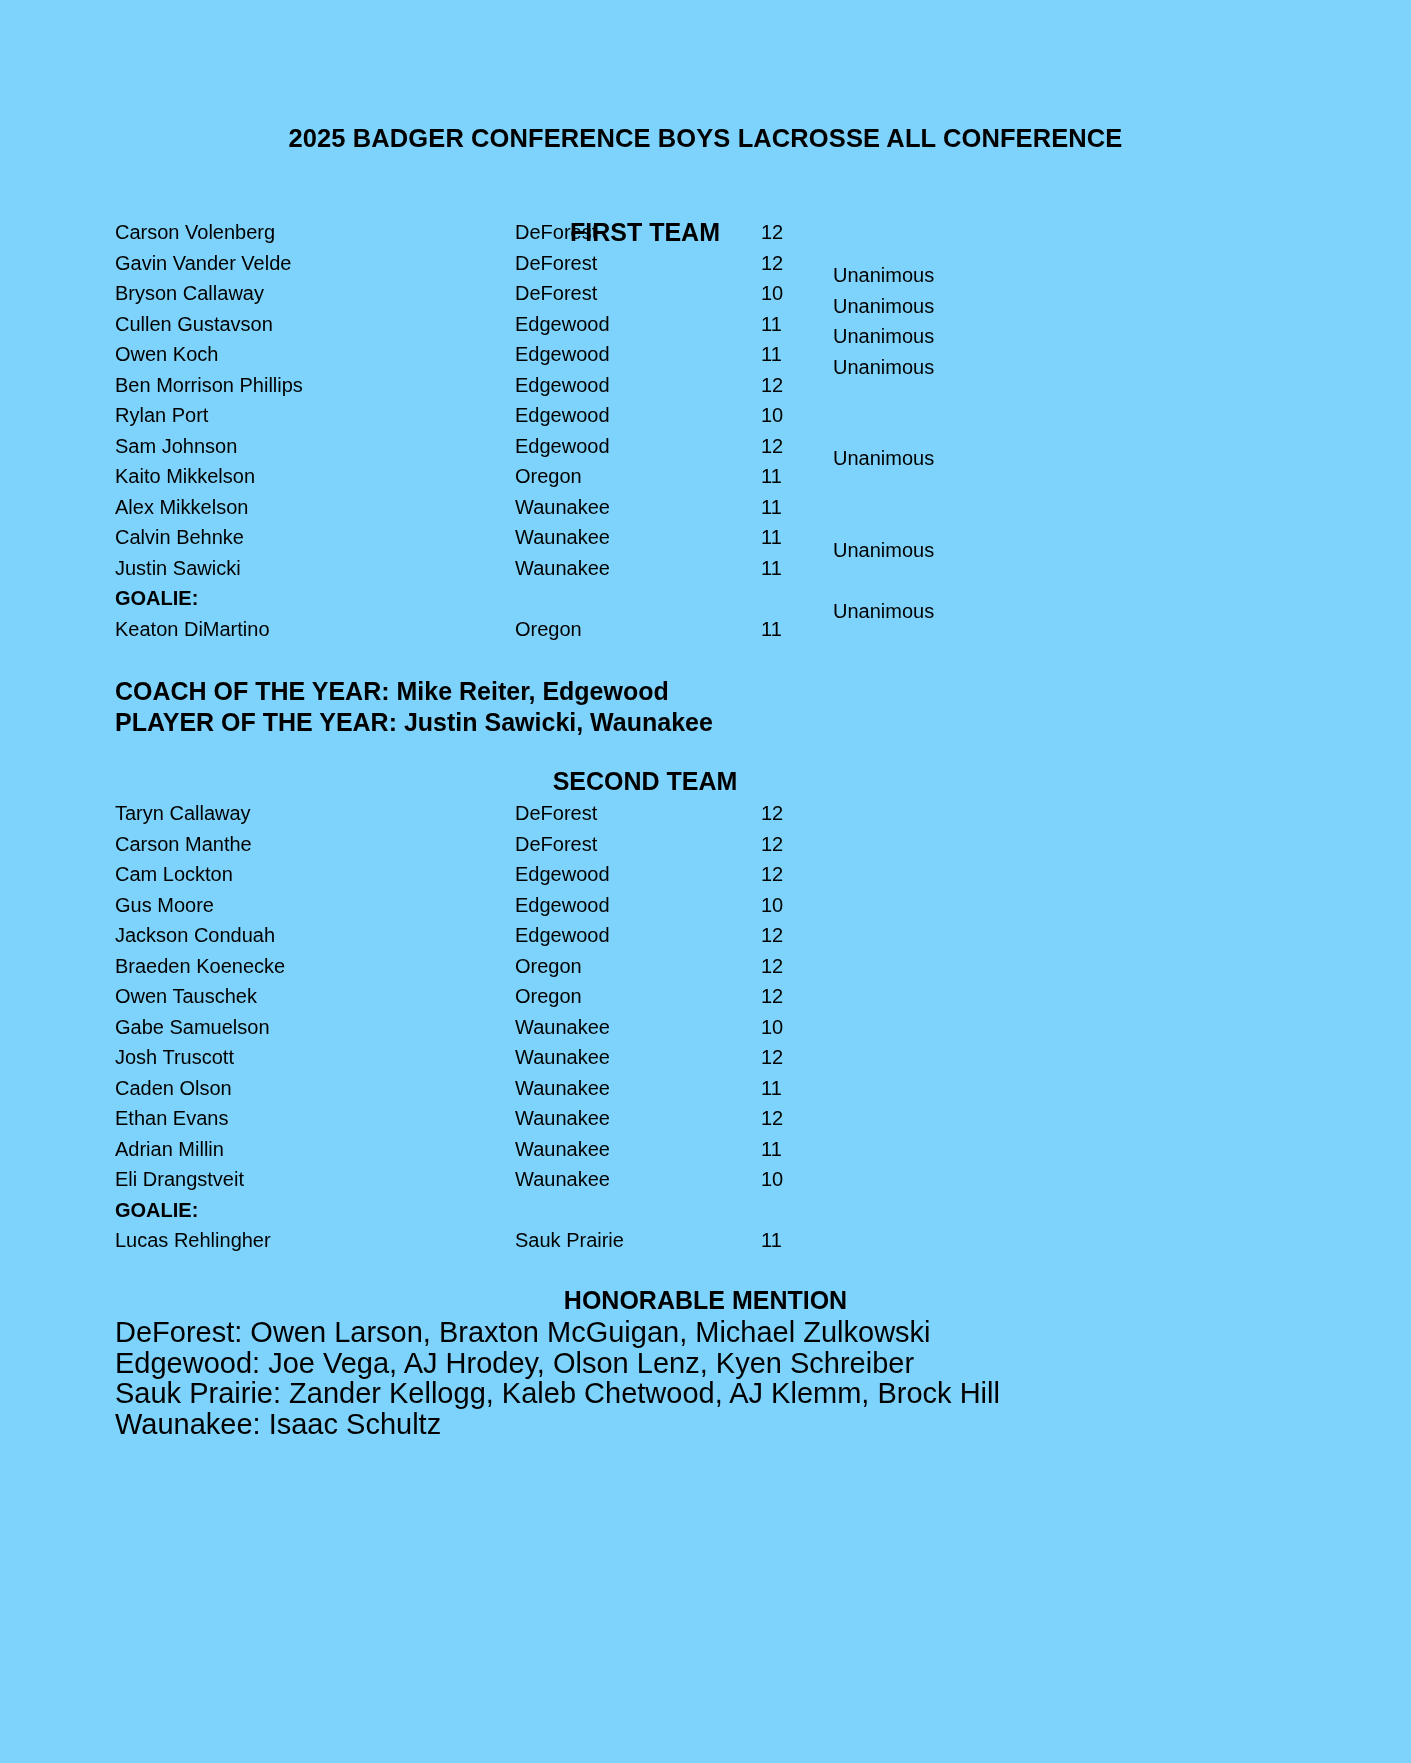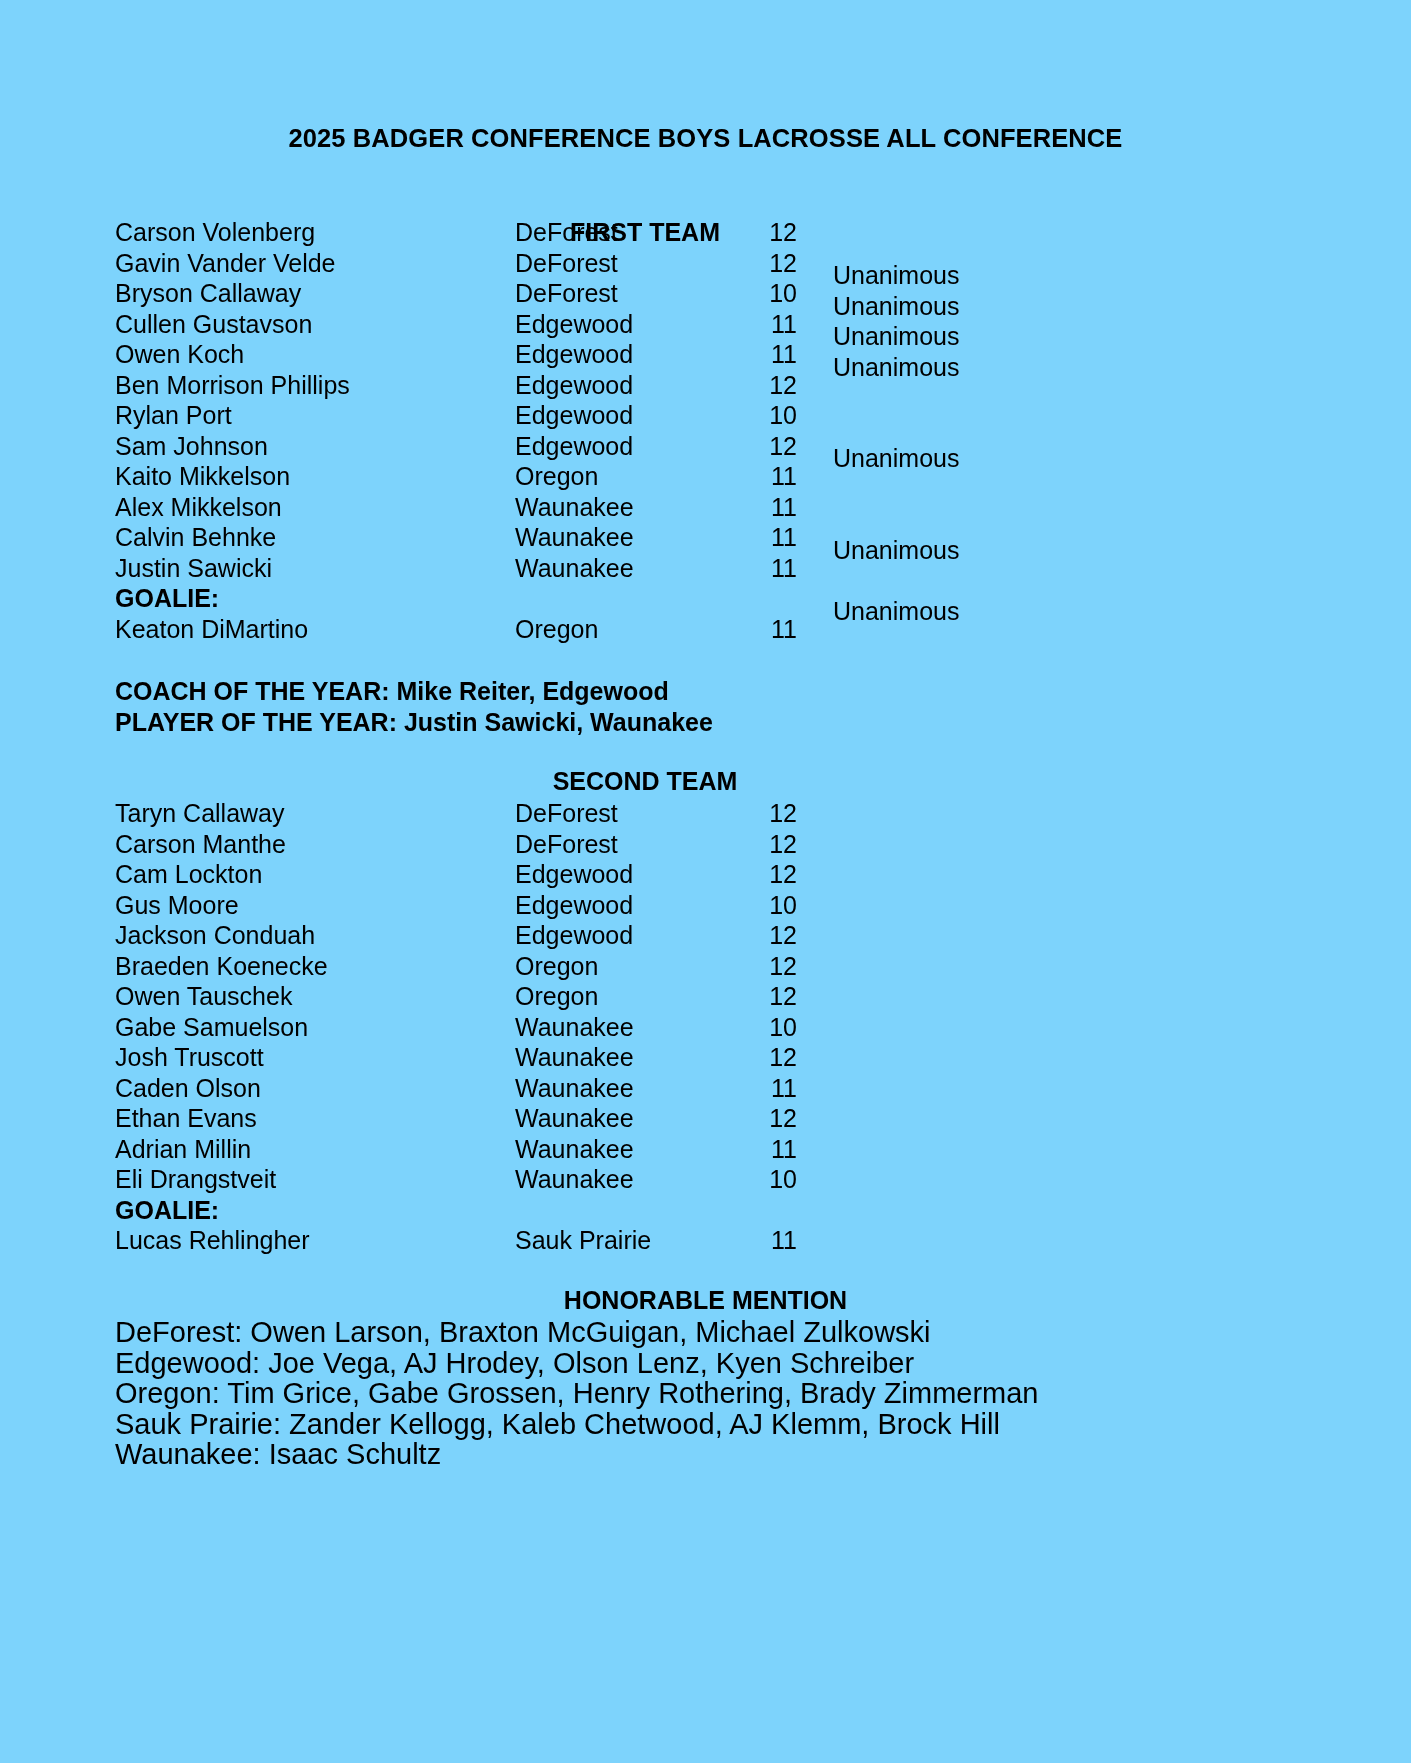--- a/index.html
+++ b/index.html
@@ -54,37 +54,37 @@
     left: 0;
     width: 1411px;
   }
   #first-team-roster { top: 217px; }
   #second-team-roster { top: 798px; }
 
   .row {
     position: relative;
     height: 30.5px;
     line-height: 30.5px;
-    font-size: 25px;
+    font-size: 20px;
   }
   .row .name {
     position: absolute;
     left: 115px;
     white-space: nowrap;
   }
   .row .school {
     position: absolute;
     left: 515px;
     white-space: nowrap;
   }
   .row .grade {
     position: absolute;
     left: 761px;
     width: 36px;
-    text-align: right;
+    text-align: left;
     white-space: nowrap;
   }
   .row .unanimous {
     position: absolute;
     left: 833px;
     white-space: nowrap;
     margin-top: 43px;
   }
   .row.goalie-label {
     font-weight: bold;
@@ -280,18 +280,17 @@
         <span class="school">Sauk Prairie</span>
         <span class="grade">11</span>
       </div>
     </div>
 
   <div class="section-head" id="honorable-head">HONORABLE MENTION</div>
 
   <div class="hm-block" id="honorable-mention-lines">
       <div class="hm-line">DeForest: Owen Larson, Braxton McGuigan, Michael Zulkowski</div>
       <div class="hm-line">Edgewood: Joe Vega, AJ Hrodey, Olson Lenz, Kyen Schreiber</div>
-      <div class="hm-line">Oregon: Tim Grice, Gabe Grossen, Henry Rothering, Brady Zimmerman</div>
       <div class="hm-line">Sauk Prairie: Zander Kellogg, Kaleb Chetwood, AJ Klemm, Brock Hill</div>
       <div class="hm-line">Waunakee: Isaac Schultz</div>
     </div>
 
 </div>
 
 </body></html>

